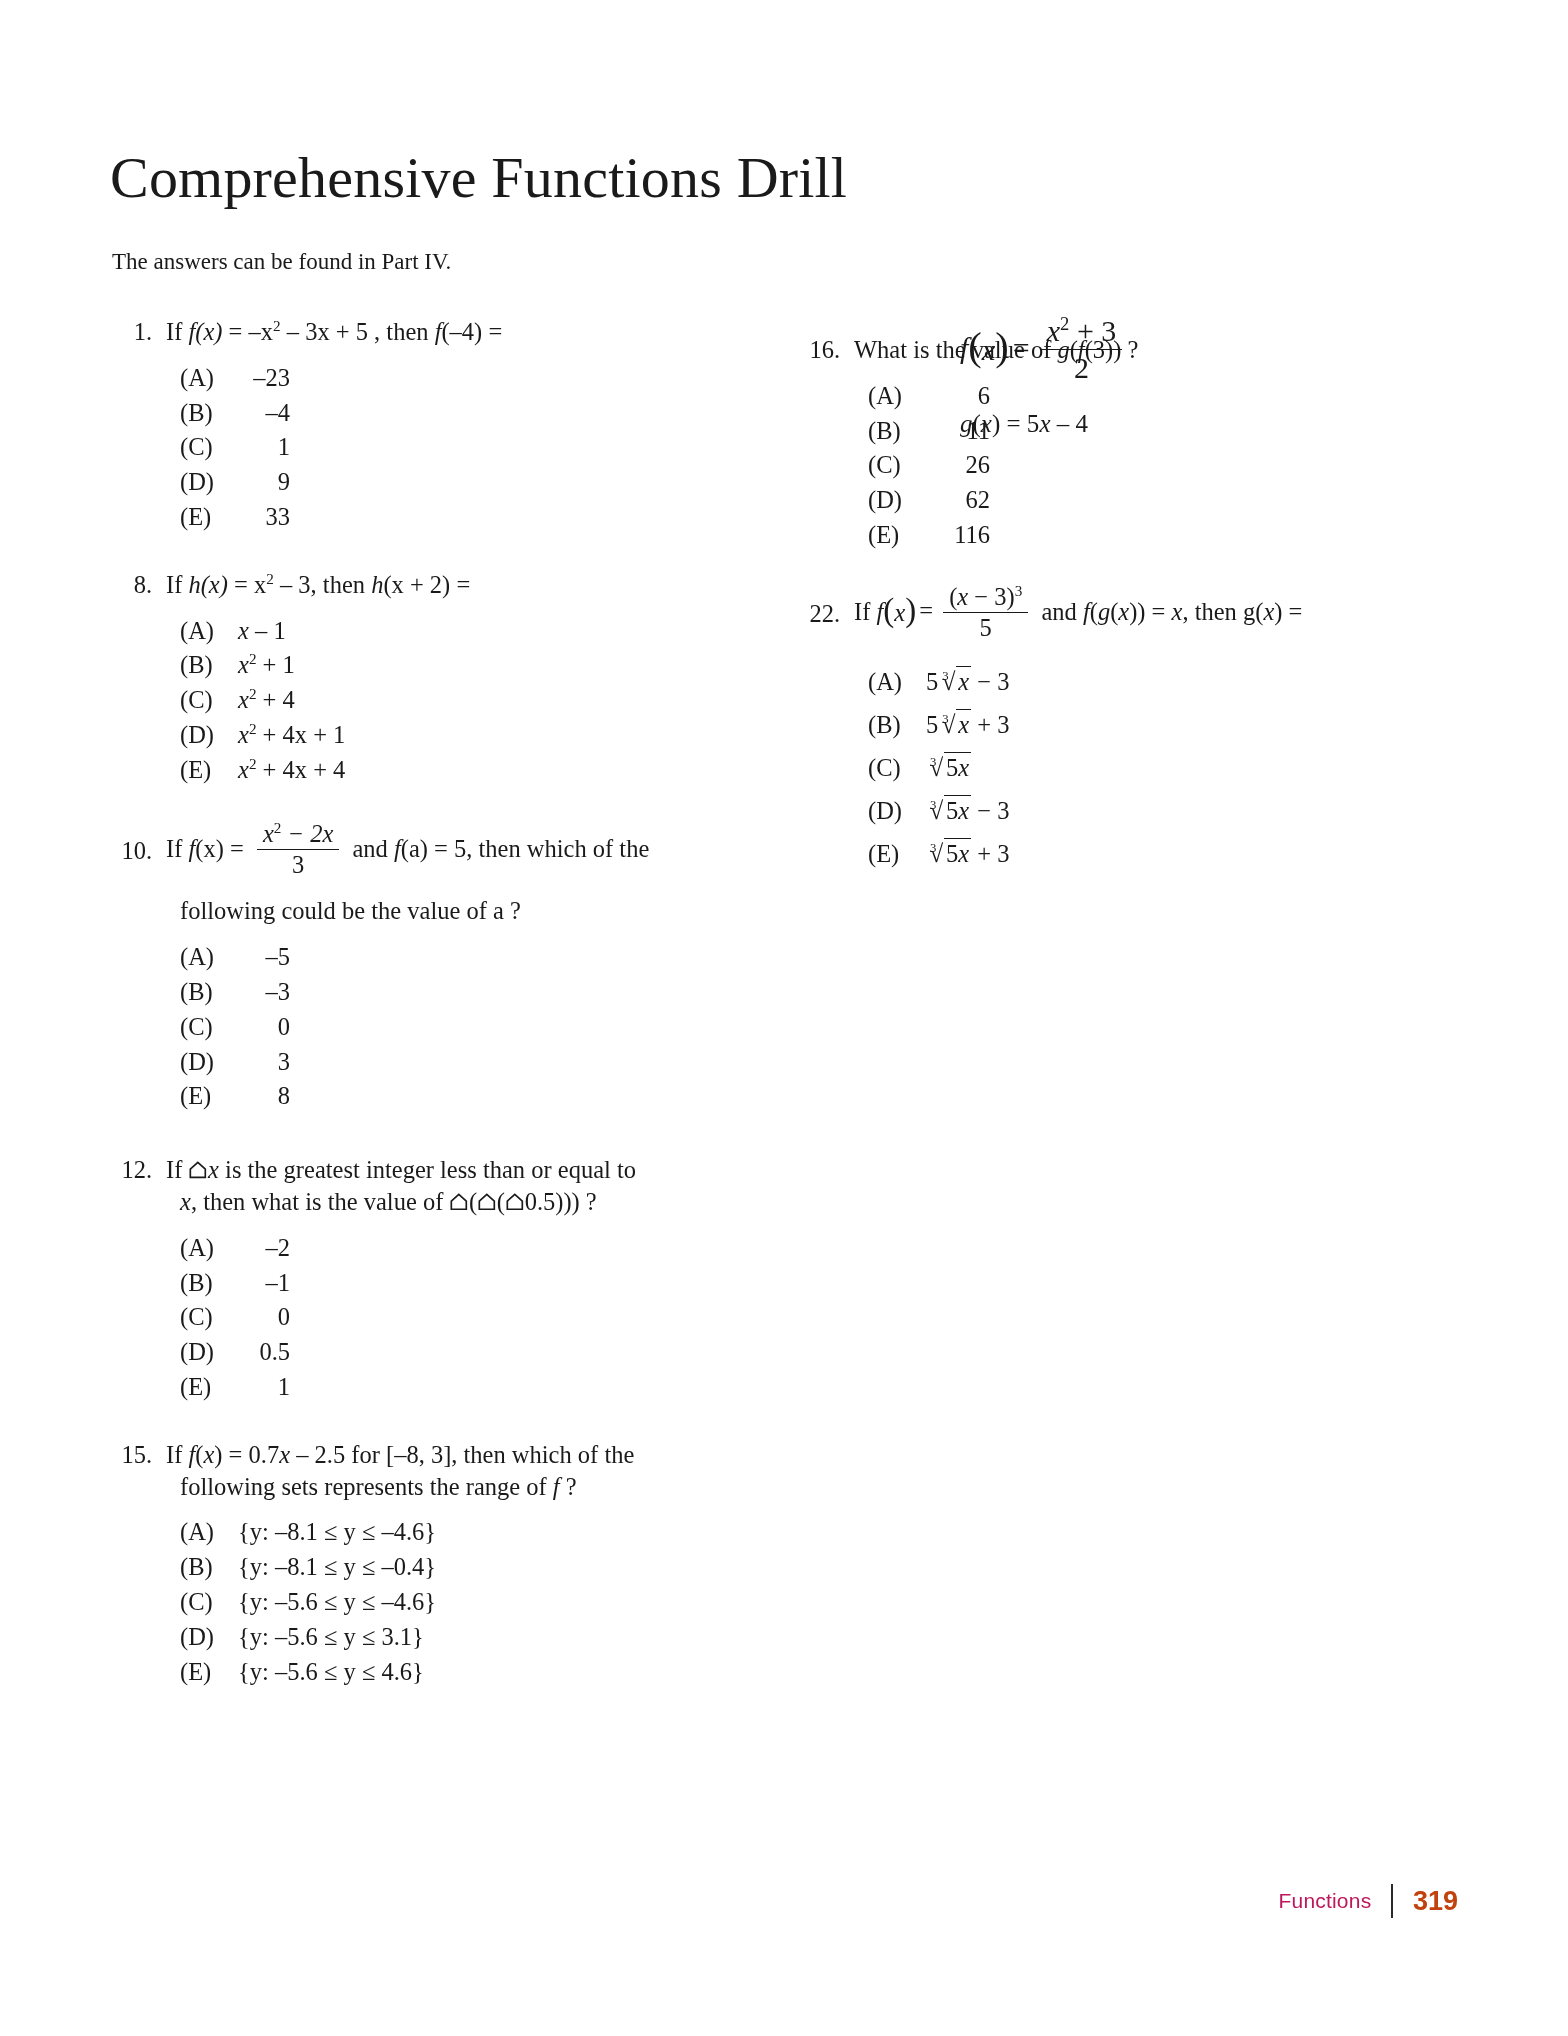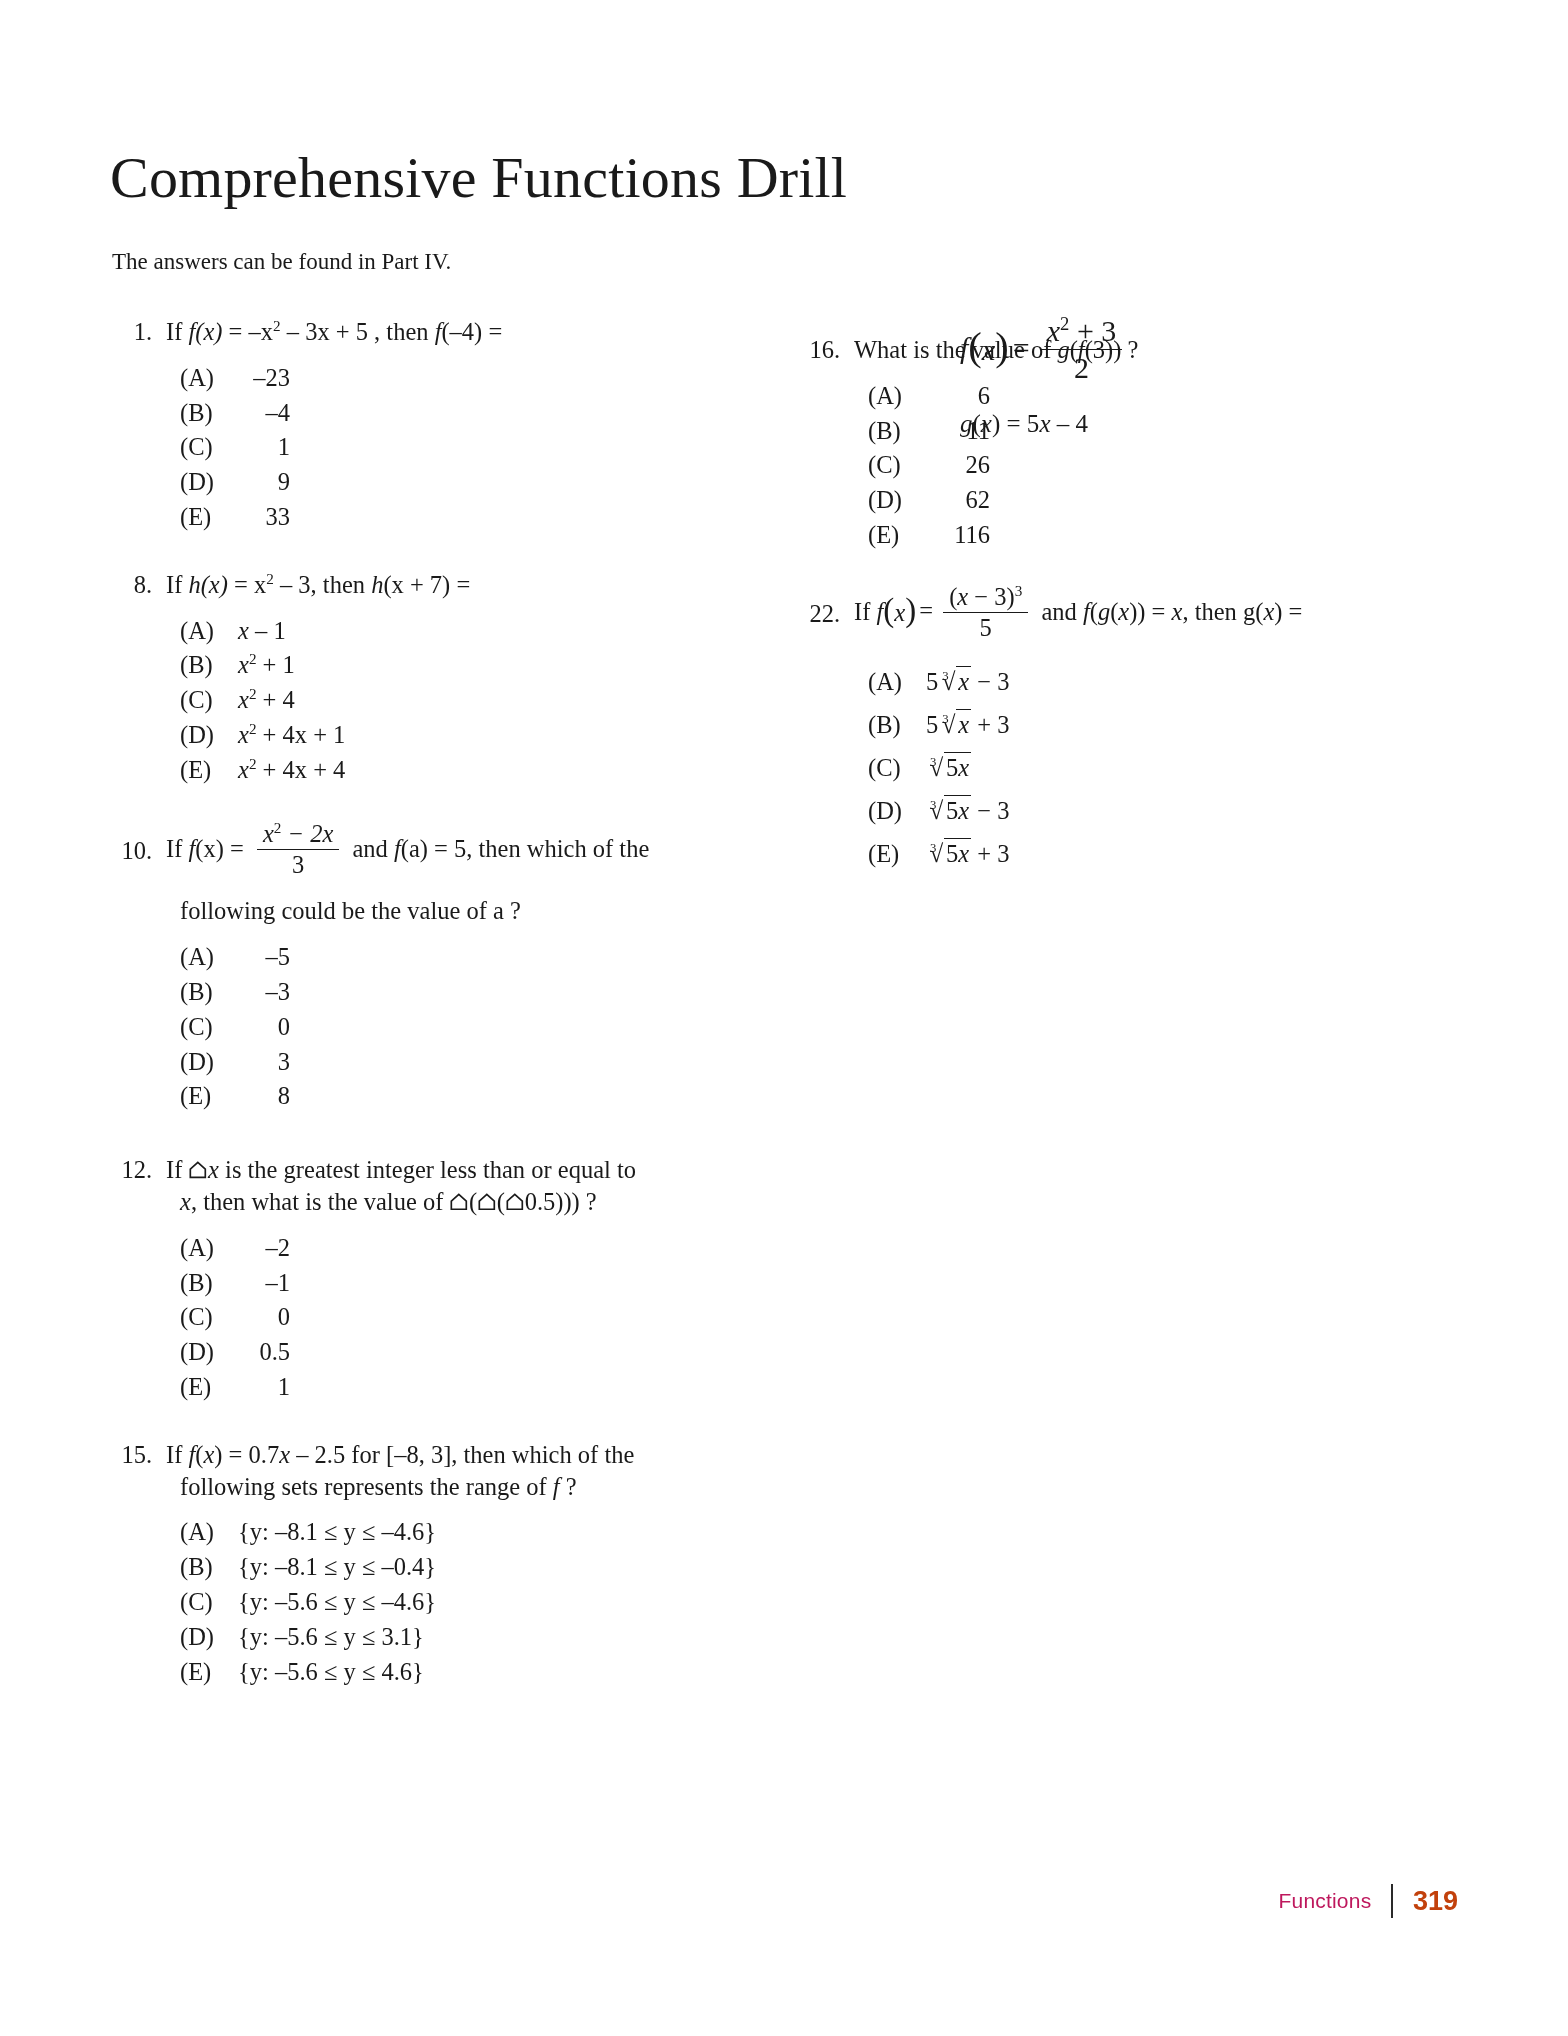--- a/index.html
+++ b/index.html
@@ -252,21 +252,21 @@
         <div class="choice">
             <span class="choice-letter">(E)</span>
             <span class="choice-val">33</span>
           </div>
       </div>
     </div>
 
     <div class="q-block" style="margin-bottom:34px;">
       <div class="q-head">
         <span class="q-num">8.</span>
-        <span class="q-text"><span>If </span><span class="mi">h</span><span class="mi">(x)</span><span> = x</span><sup class="expn">2</sup><span> – 3, then </span><span class="mi">h</span><span>(x + 7) =</span></span>
+        <span class="q-text"><span>If </span><span class="mi">h</span><span class="mi">(x)</span><span> = x</span><sup class="expn">2</sup><span> – 3, then </span><span class="mi">h</span><span>(x + 2) =</span></span>
       </div>
       <div class="choices">
         <div class="choice">
             <span class="choice-letter">(A)</span>
             <span class="choice-val"><span class="mi">x</span><sup class="expn"></sup><span> – 1</span></span>
           </div>
         <div class="choice">
             <span class="choice-letter">(B)</span>
             <span class="choice-val"><span class="mi">x</span><sup class="expn">2</sup><span> + 1</span></span>
           </div>

